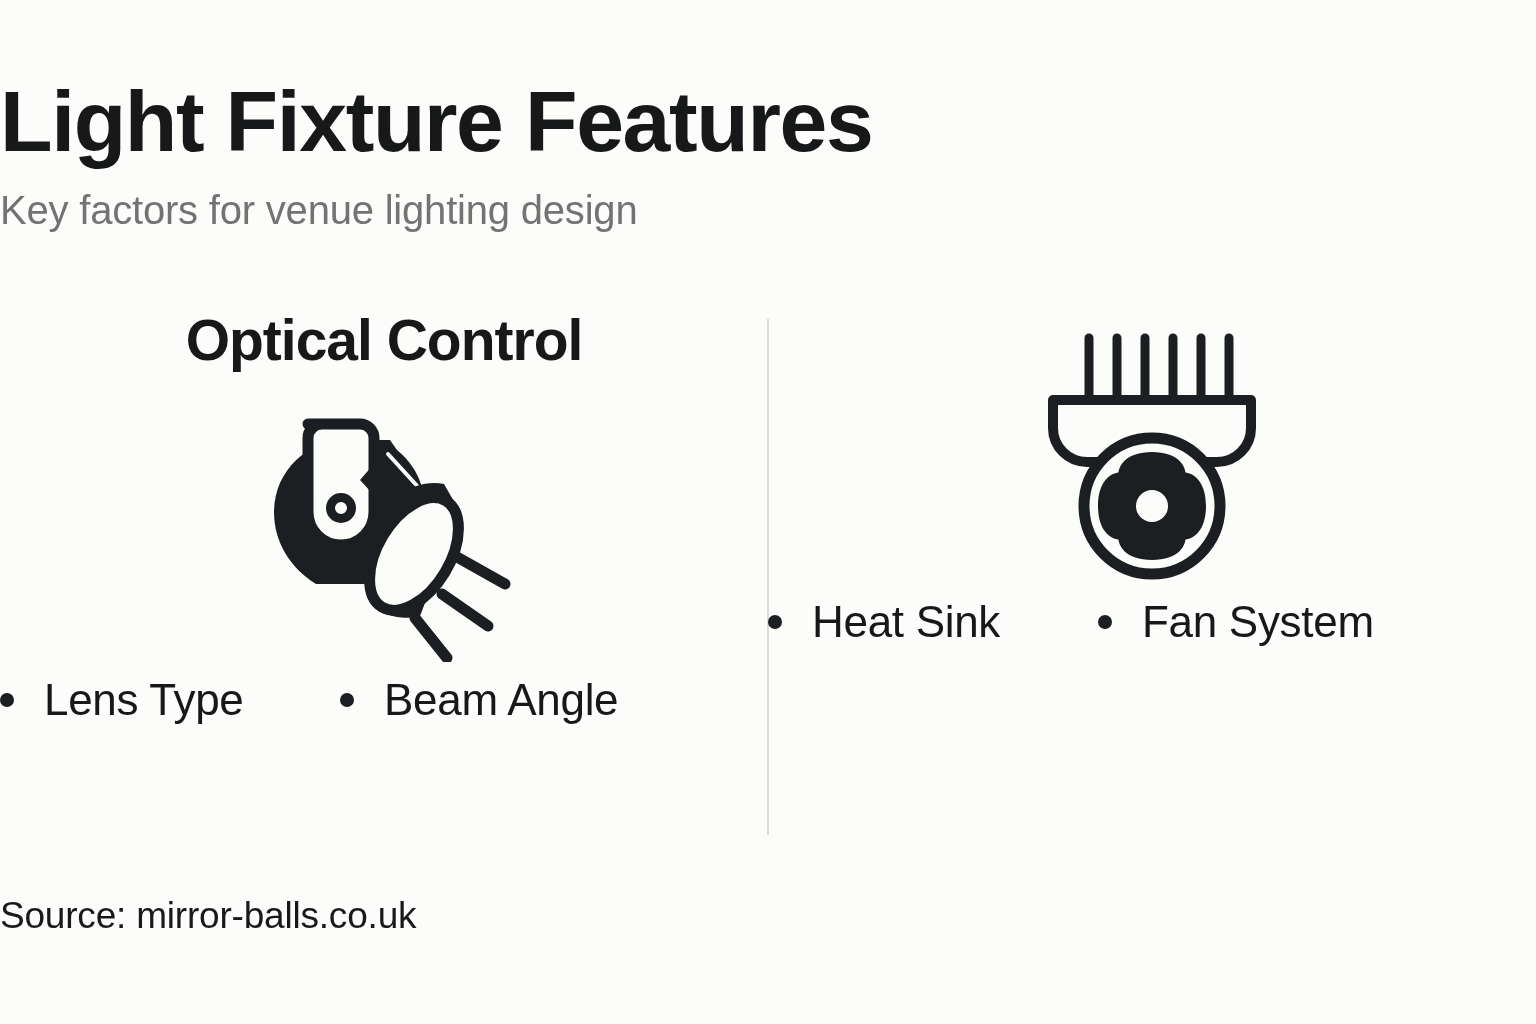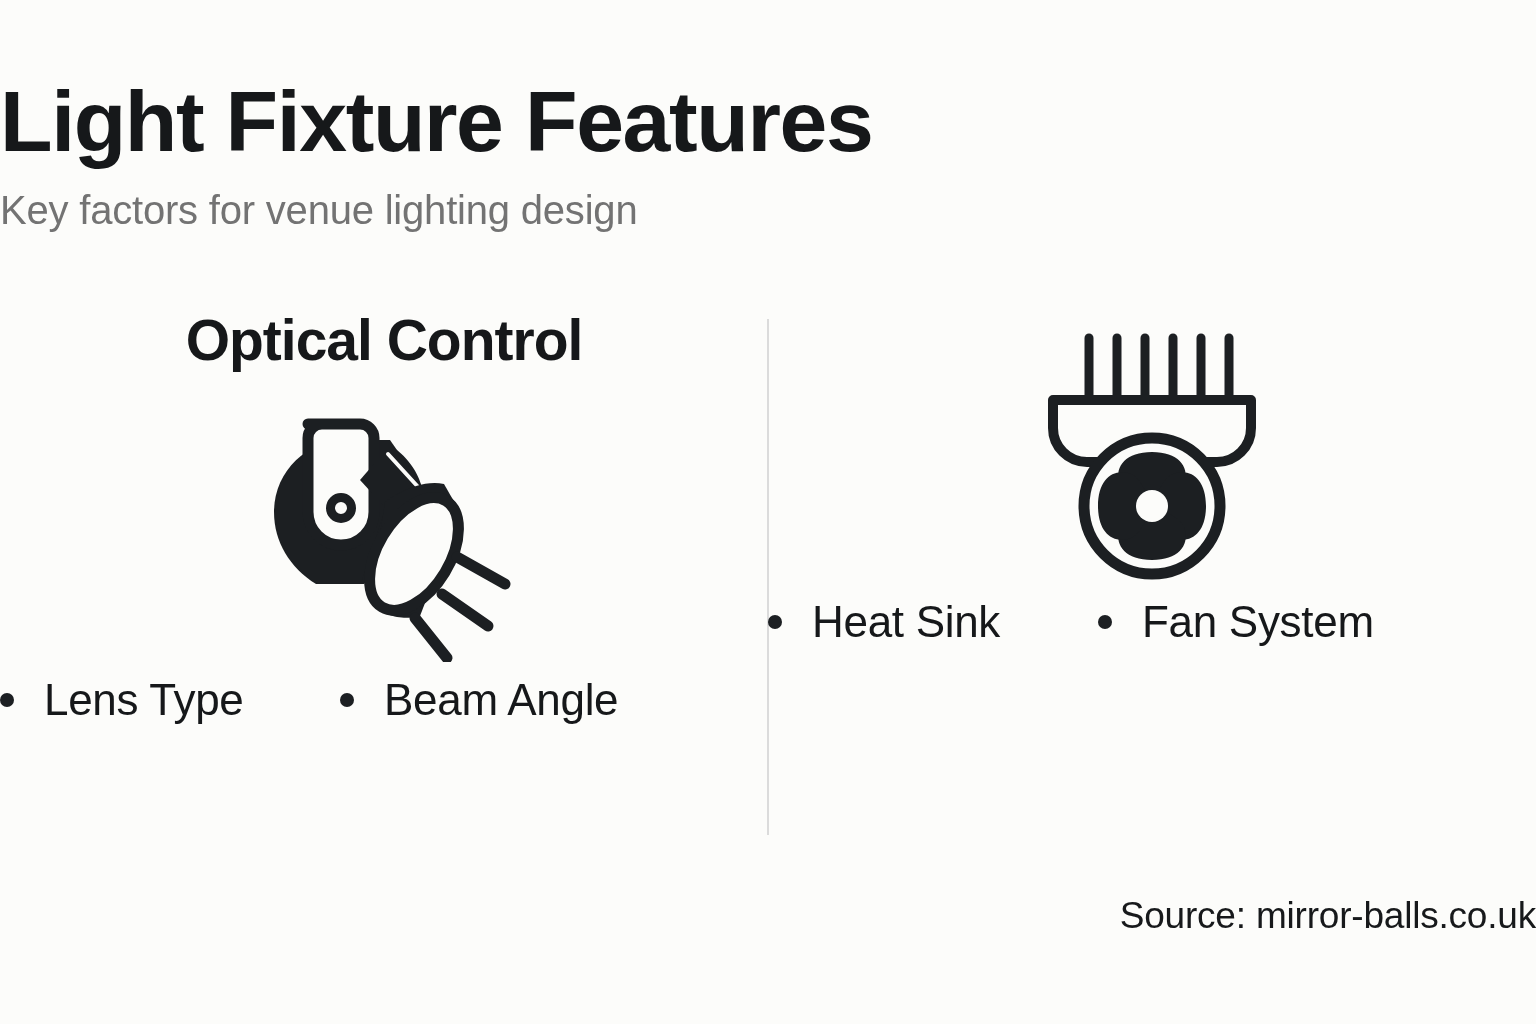--- a/index.html
+++ b/index.html
@@ -96,21 +96,21 @@
   }
 
   
   .col-right .bullet-row { width:330px; }
 
   
   .footer {
     position:absolute;
     left:0; top:895px;
     width:1536px;
-    text-align:right;
+    text-align:left;
     font-size:37px;
     font-weight:400;
     letter-spacing:-0.2px;
     color:#17191B;
   }
 </style>
 </head>
 <body>
 
 <div class="page">

